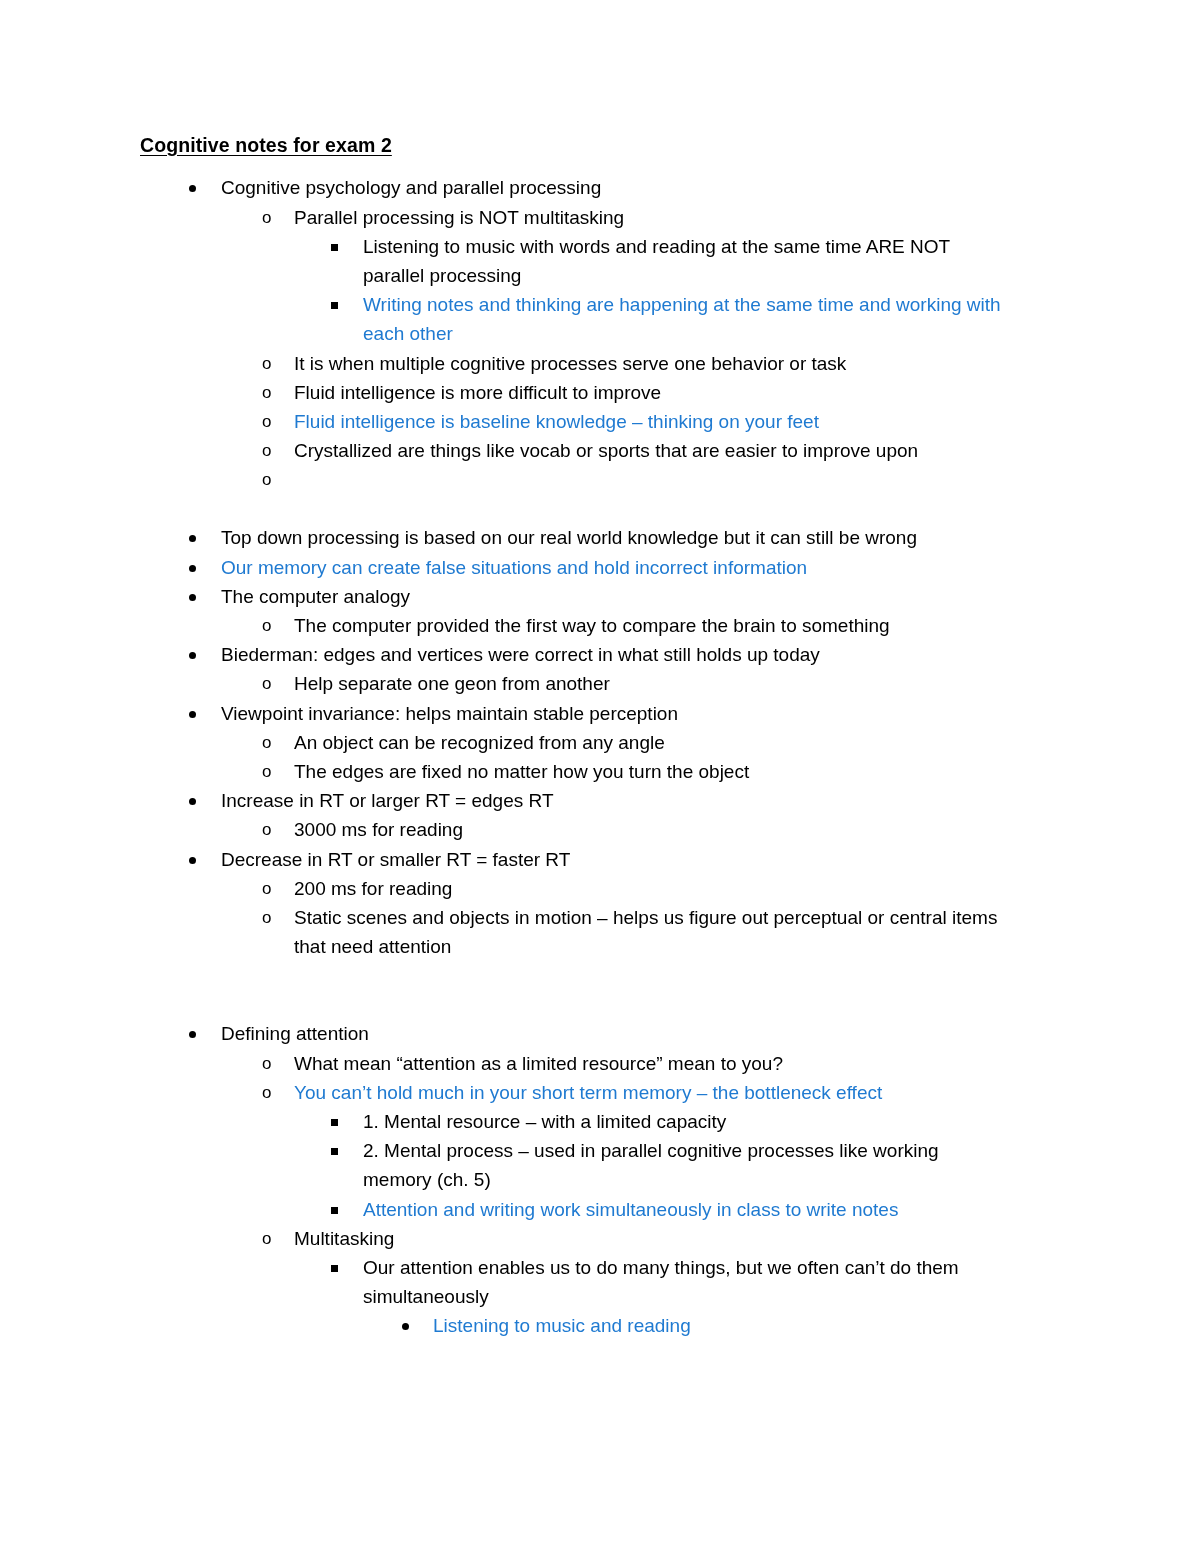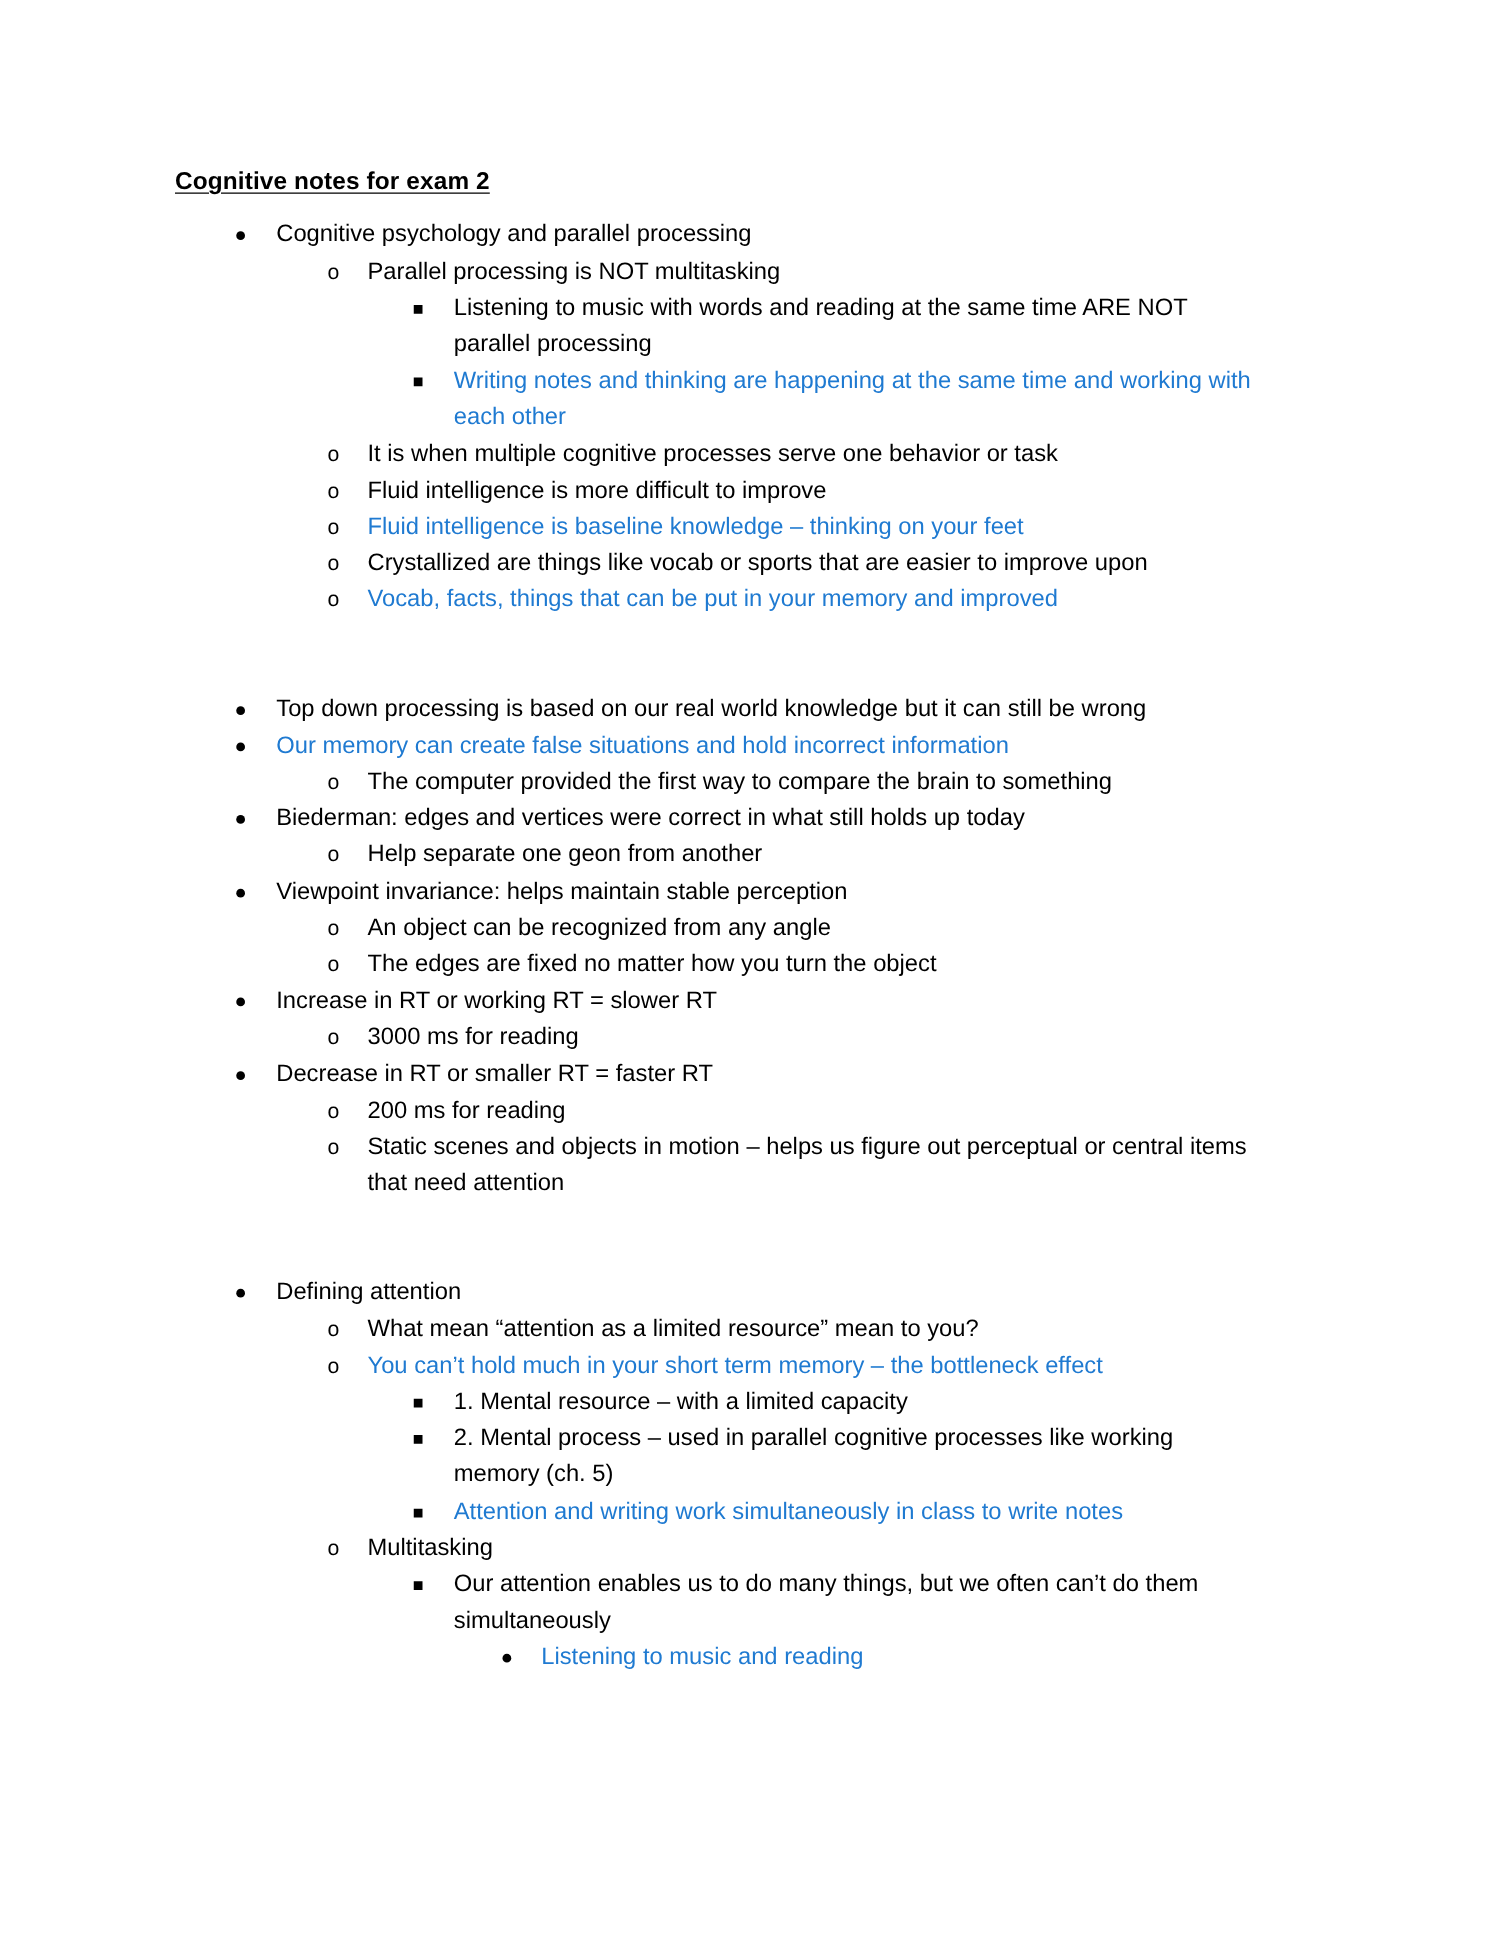--- a/index.html
+++ b/index.html
@@ -117,31 +117,32 @@
 
   <div class="outline">
       <div class="li lvl1"><span class="marker disc"></span><span class="txt">Cognitive psychology and parallel processing</span></div>
       <div class="li lvl2"><span class="marker circle">o</span><span class="txt">Parallel processing is NOT multitasking</span></div>
       <div class="li lvl3"><span class="marker square"></span><span class="txt">Listening to music with words and reading at the same time ARE NOT parallel processing</span></div>
       <div class="li lvl3 blue"><span class="marker square"></span><span class="txt">Writing notes and thinking are happening at the same time and working with each other</span></div>
       <div class="li lvl2"><span class="marker circle">o</span><span class="txt">It is when multiple cognitive processes serve one behavior or task</span></div>
       <div class="li lvl2"><span class="marker circle">o</span><span class="txt">Fluid intelligence is more difficult to improve</span></div>
       <div class="li lvl2 blue"><span class="marker circle">o</span><span class="txt">Fluid intelligence is baseline knowledge – thinking on your feet</span></div>
       <div class="li lvl2"><span class="marker circle">o</span><span class="txt">Crystallized are things like vocab or sports that are easier to improve upon</span></div>
-      <div class="li lvl2 blue"><span class="marker circle">o</span><span class="txt">Vocab, facts, things that can be put in your memory and improved</span></div>
+      <div class="li lvl2 blue"><span class="marker circle">o</span></div>
       <div class="spacer"></div>
       <div class="li lvl1"><span class="marker disc"></span><span class="txt">Top down processing is based on our real world knowledge but it can still be wrong</span></div>
       <div class="li lvl1 blue"><span class="marker disc"></span><span class="txt">Our memory can create false situations and hold incorrect information</span></div>
+      <div class="li lvl1"><span class="marker disc"></span><span class="txt">The computer analogy</span></div>
       <div class="li lvl2"><span class="marker circle">o</span><span class="txt">The computer provided the first way to compare the brain to something</span></div>
       <div class="li lvl1"><span class="marker disc"></span><span class="txt">Biederman: edges and vertices were correct in what still holds up today</span></div>
       <div class="li lvl2"><span class="marker circle">o</span><span class="txt">Help separate one geon from another</span></div>
       <div class="li lvl1"><span class="marker disc"></span><span class="txt">Viewpoint invariance: helps maintain stable perception</span></div>
       <div class="li lvl2"><span class="marker circle">o</span><span class="txt">An object can be recognized from any angle</span></div>
       <div class="li lvl2"><span class="marker circle">o</span><span class="txt">The edges are fixed no matter how you turn the object</span></div>
-      <div class="li lvl1"><span class="marker disc"></span><span class="txt">Increase in RT or working RT = slower RT</span></div>
+      <div class="li lvl1"><span class="marker disc"></span><span class="txt">Increase in RT or larger RT = edges RT</span></div>
       <div class="li lvl2"><span class="marker circle">o</span><span class="txt">3000 ms for reading</span></div>
       <div class="li lvl1"><span class="marker disc"></span><span class="txt">Decrease in RT or smaller RT = faster RT</span></div>
       <div class="li lvl2"><span class="marker circle">o</span><span class="txt">200 ms for reading</span></div>
       <div class="li lvl2"><span class="marker circle">o</span><span class="txt">Static scenes and objects in motion – helps us figure out perceptual or central items that need attention</span></div>
       <div class="spacer"></div>
       <div class="li lvl1"><span class="marker disc"></span><span class="txt">Defining attention</span></div>
       <div class="li lvl2"><span class="marker circle">o</span><span class="txt">What mean “attention as a limited resource” mean to you?</span></div>
       <div class="li lvl2 blue"><span class="marker circle">o</span><span class="txt">You can’t hold much in your short term memory – the bottleneck effect</span></div>
       <div class="li lvl3"><span class="marker square"></span><span class="txt">1. Mental resource – with a limited capacity</span></div>
       <div class="li lvl3"><span class="marker square"></span><span class="txt">2. Mental process – used in parallel cognitive processes like working memory (ch. 5)</span></div>

